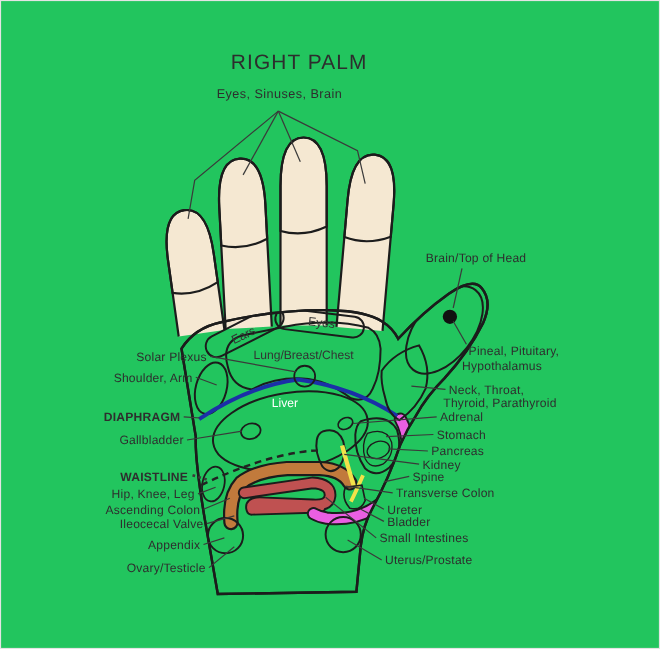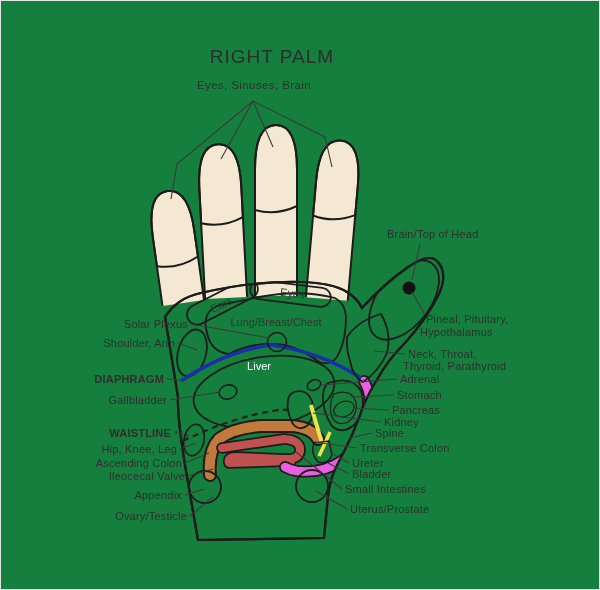--- a/index.html
+++ b/index.html
@@ -1,16 +1,16 @@
 <!DOCTYPE html>
 <html><head>
 <meta charset="utf-8">
 <style>
   html,body{margin:0;padding:0;background:#fff;}
-  #stage{position:relative;width:600px;height:590px;background:#15803d;
+  #stage{position:relative;width:600px;height:590px;background:#22c55e;
          border:1px solid #e4e4e4;box-sizing:border-box;overflow:hidden;
          font-family:"Liberation Sans", sans-serif;}
   svg{display:block;}
   text{font-family:"Liberation Sans", sans-serif;fill:#2e2e2e;}
   .lbl{font-size:11px;letter-spacing:.2px;}
   .lbl-b{font-size:11px;font-weight:bold;letter-spacing:.2px;}
   .ttl{font-size:19px;letter-spacing:1px;fill:#2d2d2d;}
   .sub{font-size:11.5px;letter-spacing:.4px;}
   .inlbl{font-size:11px;fill:#333;}
   .leader{stroke:#3a3a3a;stroke-width:1.1;fill:none;}

